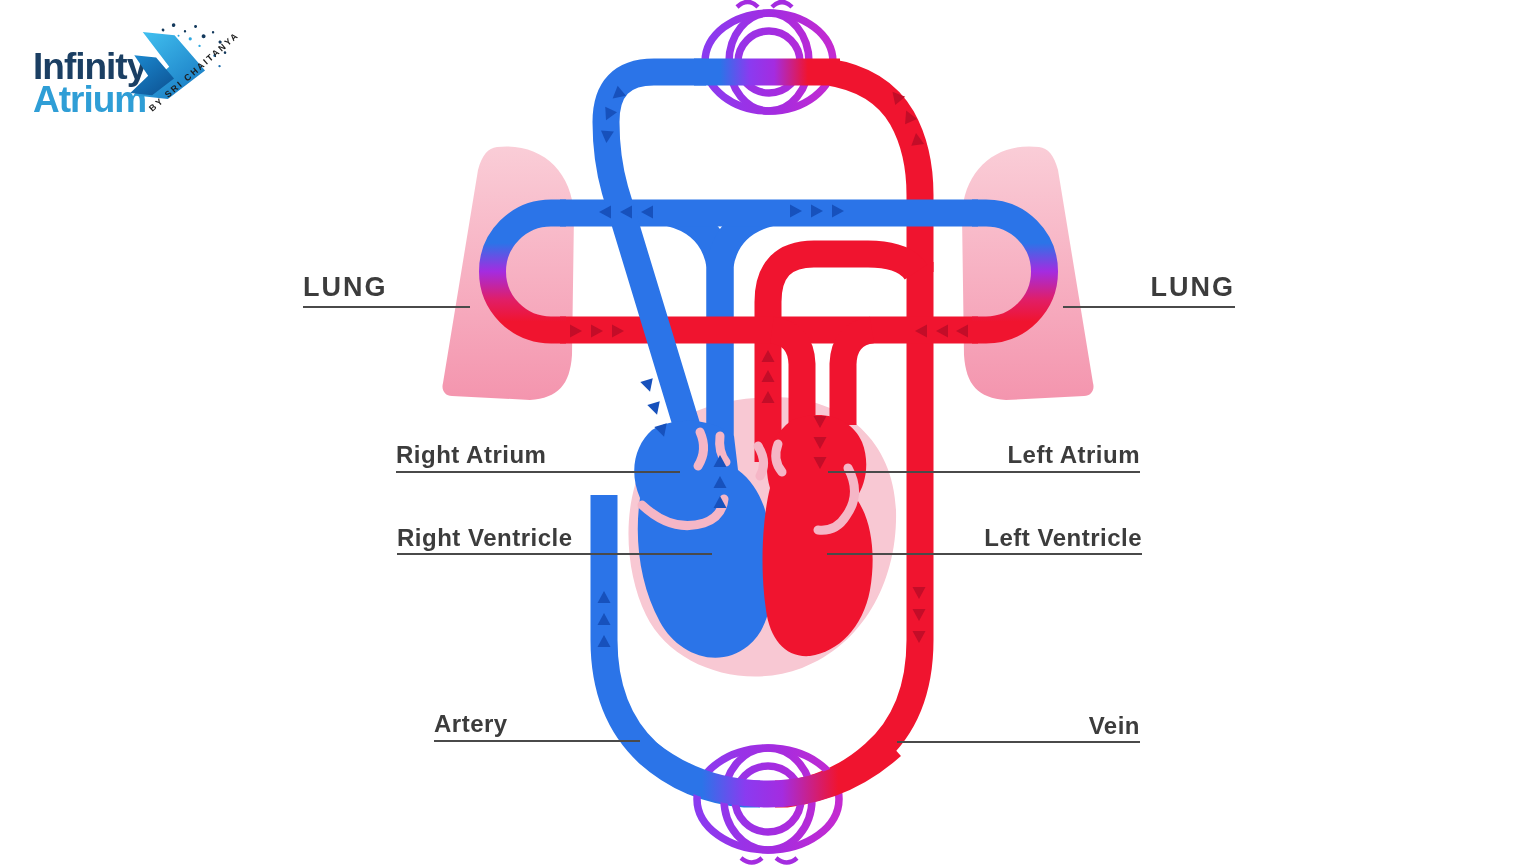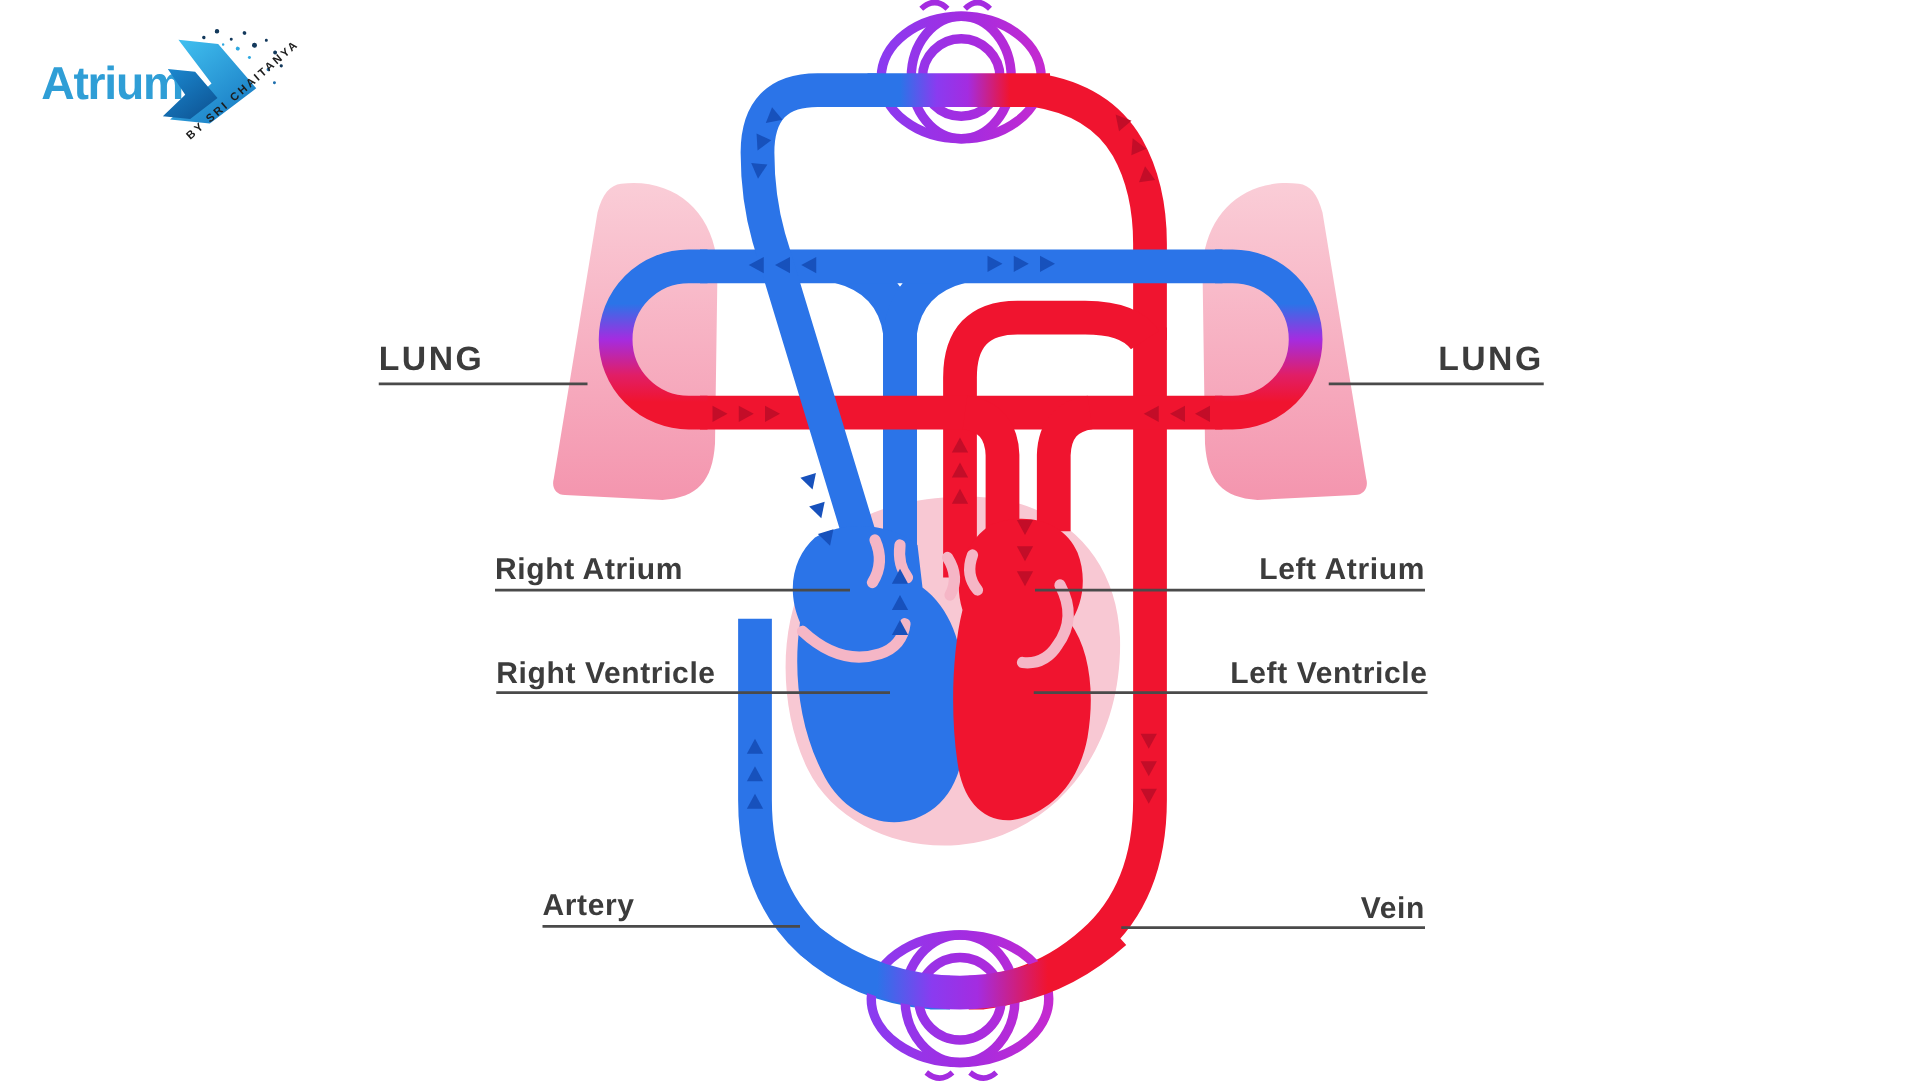--- a/index.html
+++ b/index.html
@@ -263,18 +263,19 @@
           <circle cx="62" cy="16" r="1.6" fill="#2FA8E0"></circle>
         <circle cx="72" cy="22" r="1.2" fill="#2FA8E0"></circle>
           <circle cx="88" cy="30" r="1.4" fill="#1F6FAE"></circle>
         <circle cx="40" cy="18" r="1.2" fill="#1F6FAE"></circle>
           <circle cx="94" cy="40" r="1.2" fill="#1F6FAE"></circle>
       </g>
       <path fill="url(#lgG1)" d="M 14 14 L 46 14 L 80 46 L 46 78 L 14 78 L 44 46 Z"></path>
       <path fill="url(#lgG2)" d="M 8 38 L 30 38 L 50 57 L 30 76 L 8 76 L 24 57 Z"></path>
     </svg>
     <div class="logo-text">
+      <div class="logo-line1">Infinity</div>
       <div class="logo-line2">Atrium</div>
     </div>
     <div class="logo-tagline">BY SRI CHAITANYA</div>
   </div>
 
 </div>
 
 </body></html>

